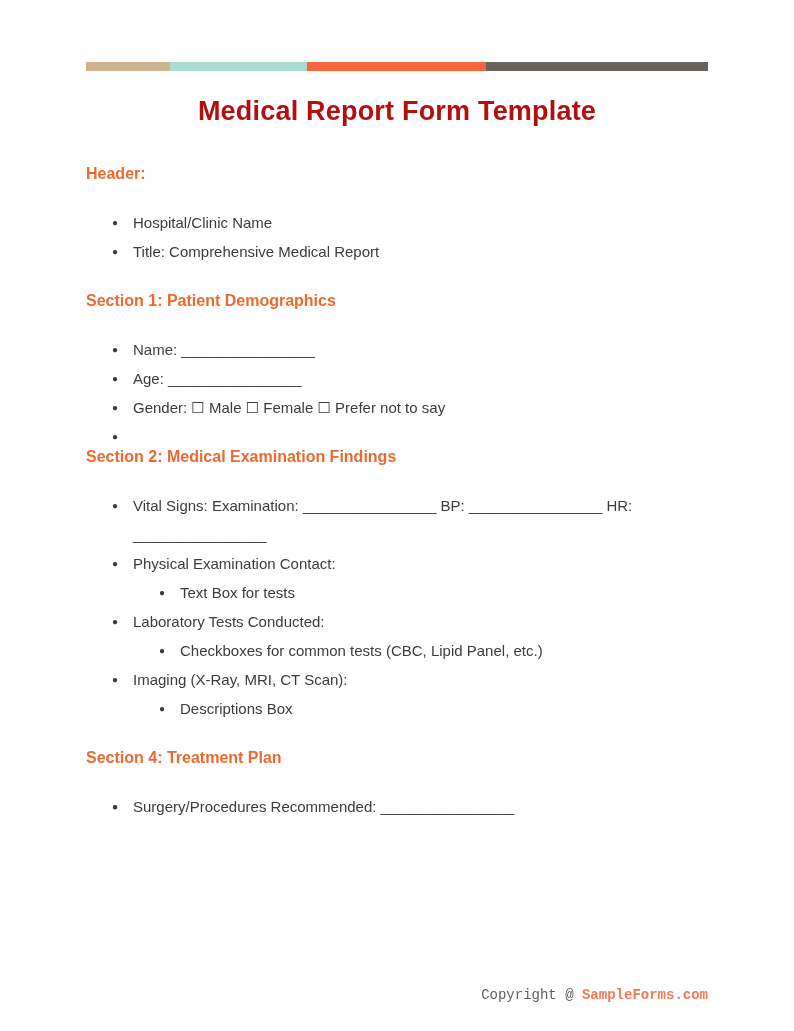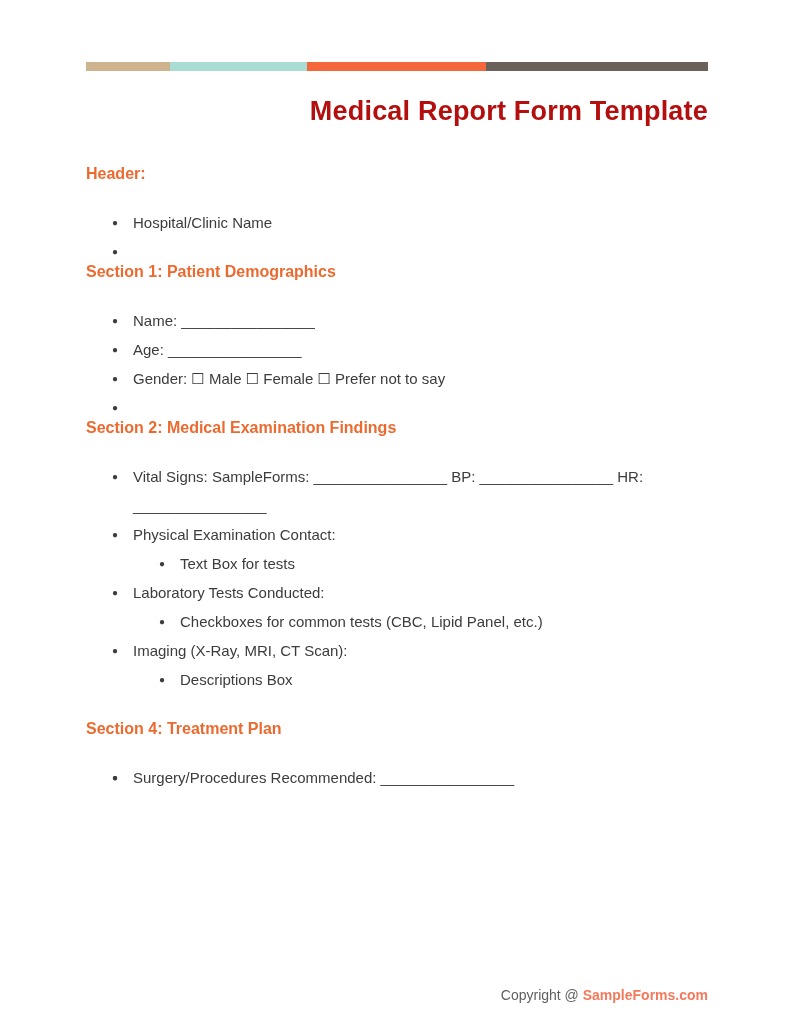--- a/index.html
+++ b/index.html
@@ -29,21 +29,21 @@
     width:100%;
     height:9px;
   }
   .stripe span{display:block;height:100%;}
   .stripe .seg0{width:13.5%;}
   .stripe .seg1{width:22%;}
   .stripe .seg2{width:28.8%;}
   .stripe .seg3{width:35.7%;}
   h1.doc-title{
     margin:22px 0 30px 0;
-    text-align:right;
+    text-align:center;
     font-size:27px;
     line-height:36px;
     font-weight:bold;
     color:var(--title);
     letter-spacing:.2px;
   }
   .section-heading{
     margin:20px 0;
     font-size:16px;
     line-height:29px;
@@ -69,20 +69,21 @@
     padding-left:94px;
   }
   .item.sub .bullet{left:73px;}
   .doc-footer{
     position:absolute;
     right:86px;
     bottom:26px;
     font-size:14px;
     line-height:20px;
     color:var(--footer_text);
+    font-family:Liberation Mono, monospace;
   }
   .doc-footer a{
     color:var(--link);
     font-weight:bold;
     text-decoration:none;
     cursor:pointer;
   }
 </style>
 </head>
 <body>
@@ -100,20 +101,21 @@
 
   <div class="section">
     <div class="section-heading">Header:</div>
     <div class="list">
       <div class="item">
         <span class="bullet">●</span>
         <span>Hospital/Clinic Name</span>
       </div>
       <div class="item">
         <span class="bullet">●</span>
+        <span>Title: Comprehensive Medical Report</span>
       </div>
     </div>
   </div>
 
   <div class="section">
     <div class="section-heading">Section 1: Patient Demographics</div>
     <div class="list">
       <div class="item">
         <span class="bullet">●</span>
         <span>Name: ________________</span>
@@ -130,21 +132,21 @@
         <span class="bullet">●</span>
       </div>
     </div>
   </div>
 
   <div class="section">
     <div class="section-heading">Section 2: Medical Examination Findings</div>
     <div class="list">
       <div class="item">
         <span class="bullet">●</span>
-        <span>Vital Signs: SampleForms: ________________ BP: ________________ HR: ________________</span>
+        <span>Vital Signs: Examination: ________________ BP: ________________ HR: ________________</span>
       </div>
       <div class="item">
         <span class="bullet">●</span>
         <span>Physical Examination Contact:</span>
       </div>
       <div class="item sub">
         <span class="bullet">●</span>
         <span>Text Box for tests</span>
       </div>
     </div>

